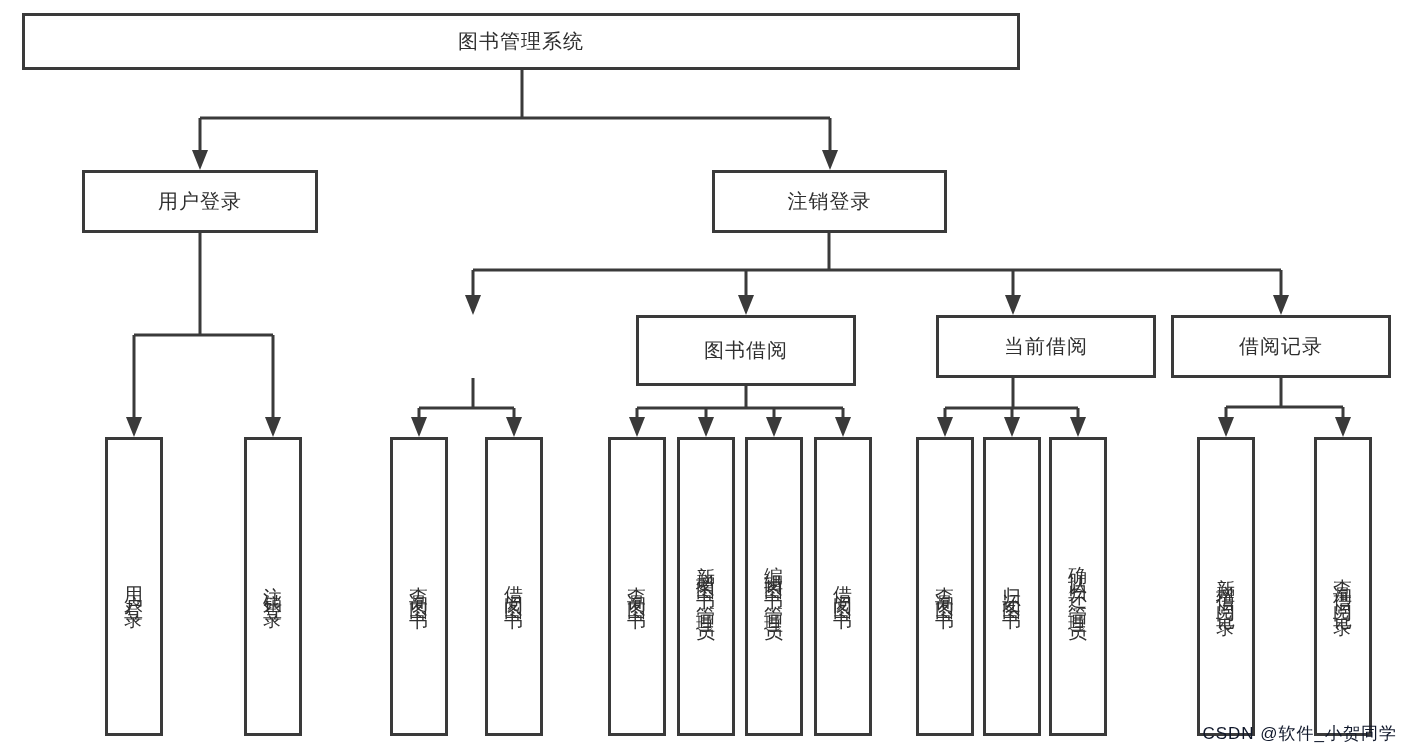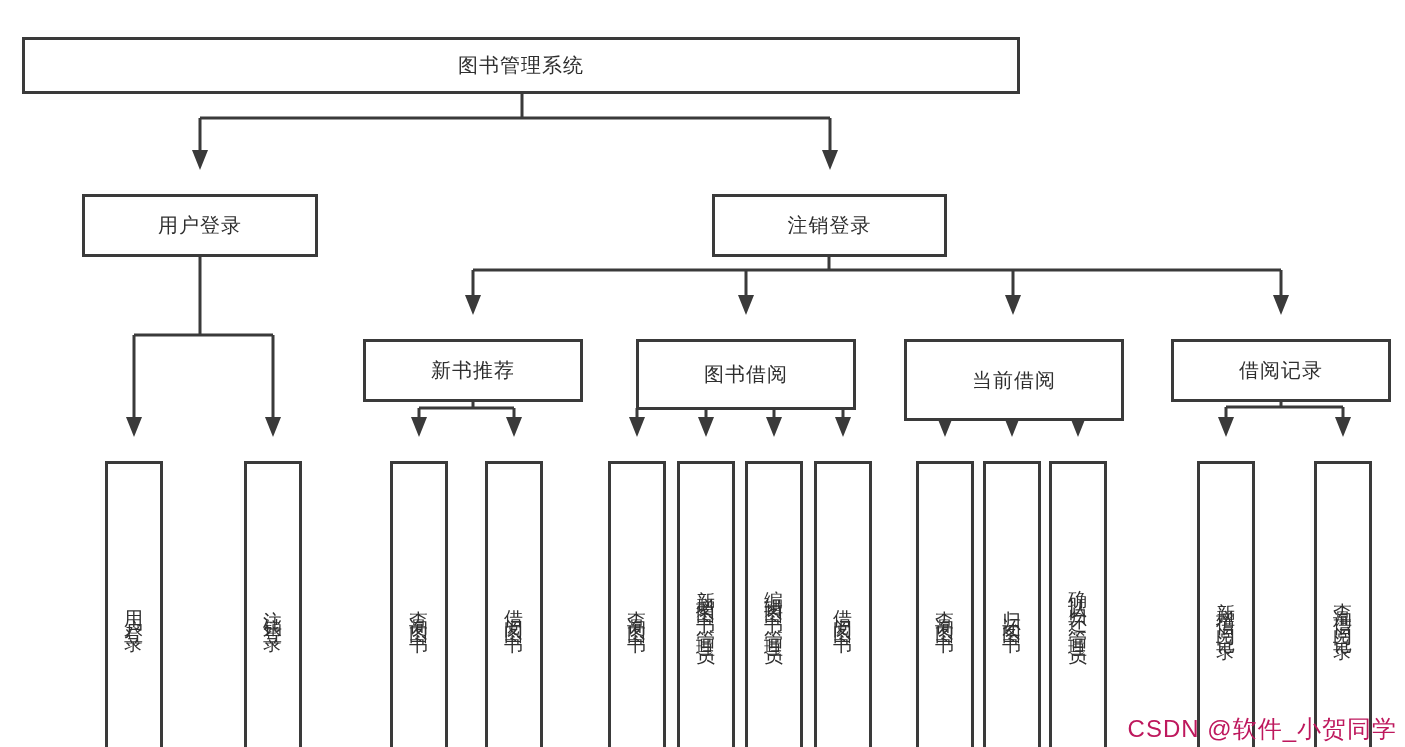--- a/index.html
+++ b/index.html
@@ -23,42 +23,41 @@
   }
   .node {
     position: absolute;
     box-sizing: border-box;
     border: 3px solid #3a3a3a;
     background: #ffffff;
     display: flex;
     align-items: center;
     justify-content: center;
     z-index: 2;
-    margin-top: 24px;
   }
   .node .lbl {
     color: #2f2f2f;
     font-size: 20px;
     letter-spacing: 1px;
     white-space: nowrap;
   }
   .leaf .lbl {
     writing-mode: vertical-rl;
     text-orientation: mixed;
     font-size: 19px;
     letter-spacing: 8px;
     white-space: nowrap;
     line-height: 1;
   }
   .watermark {
     position: absolute;
     right: 8px;
     bottom: 2px;
-    font-size: 24px;
-    color: #be185d;
+    font-size: 17px;
+    color: #0f172a;
     letter-spacing: 1px;
     z-index: 3;
     white-space: nowrap;
   }
 </style>
 </head>
 <body>
 
 <div class="canvas">
 
@@ -113,27 +112,24 @@
     <span class="lbl">图书管理系统</span>
   </div>
 
   <div class="node" style="left:82px;top:170px;width:236px;height:63px">
     <span class="lbl">用户登录</span>
   </div>
   <div class="node" style="left:712px;top:170px;width:235px;height:63px">
     <span class="lbl">注销登录</span>
   </div>
 
-  <div class="node" style="left:363px;top:315px;width:220px;height:63px">
-    <span class="lbl">新书推荐</span>
-  </div>
   <div class="node" style="left:636px;top:315px;width:220px;height:71px">
     <span class="lbl">图书借阅</span>
   </div>
-  <div class="node" style="left:904px;top:315px;width:220px;height:82px">
+  <div class="node" style="left:936px;top:315px;width:220px;height:63px">
     <span class="lbl">当前借阅</span>
   </div>
   <div class="node" style="left:1171px;top:315px;width:220px;height:63px">
     <span class="lbl">借阅记录</span>
   </div>
 
   <div class="node leaf" style="left:105px;top:437px;width:58px;height:299px">
     <span class="lbl">用户登录</span>
   </div>
   <div class="node leaf" style="left:244px;top:437px;width:58px;height:299px">

